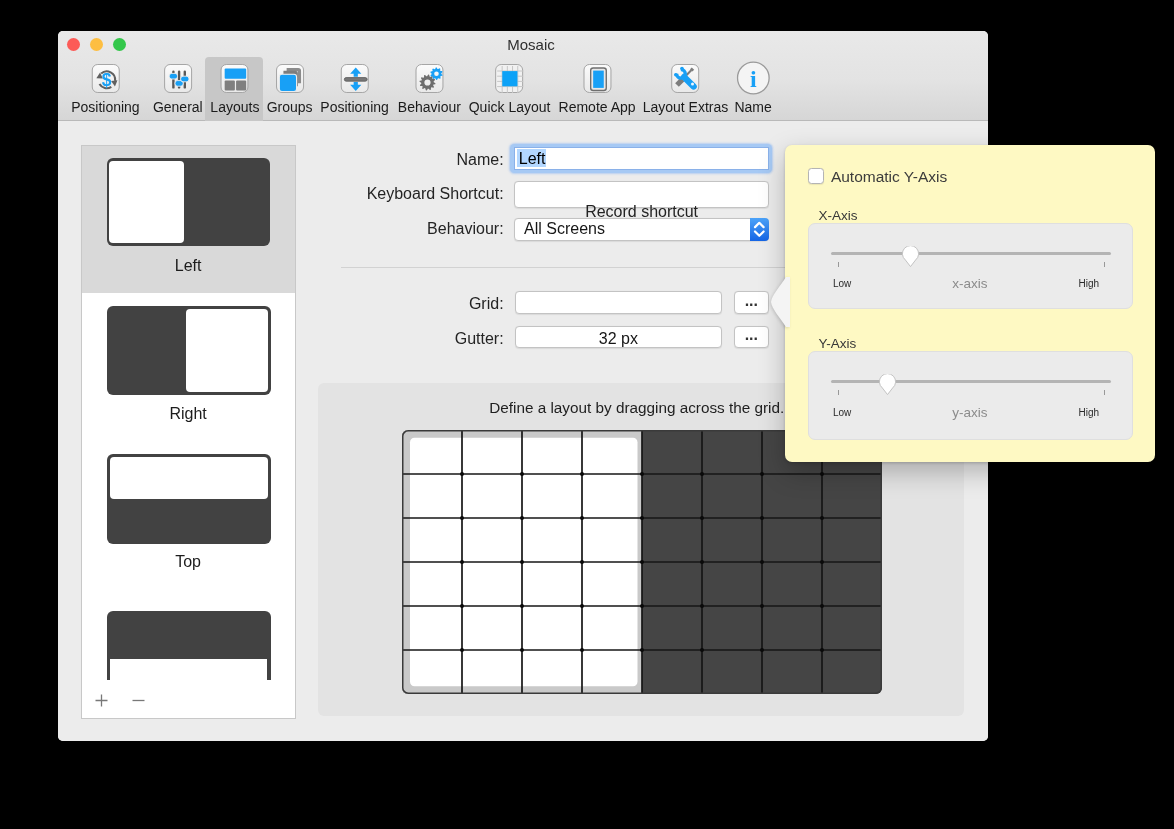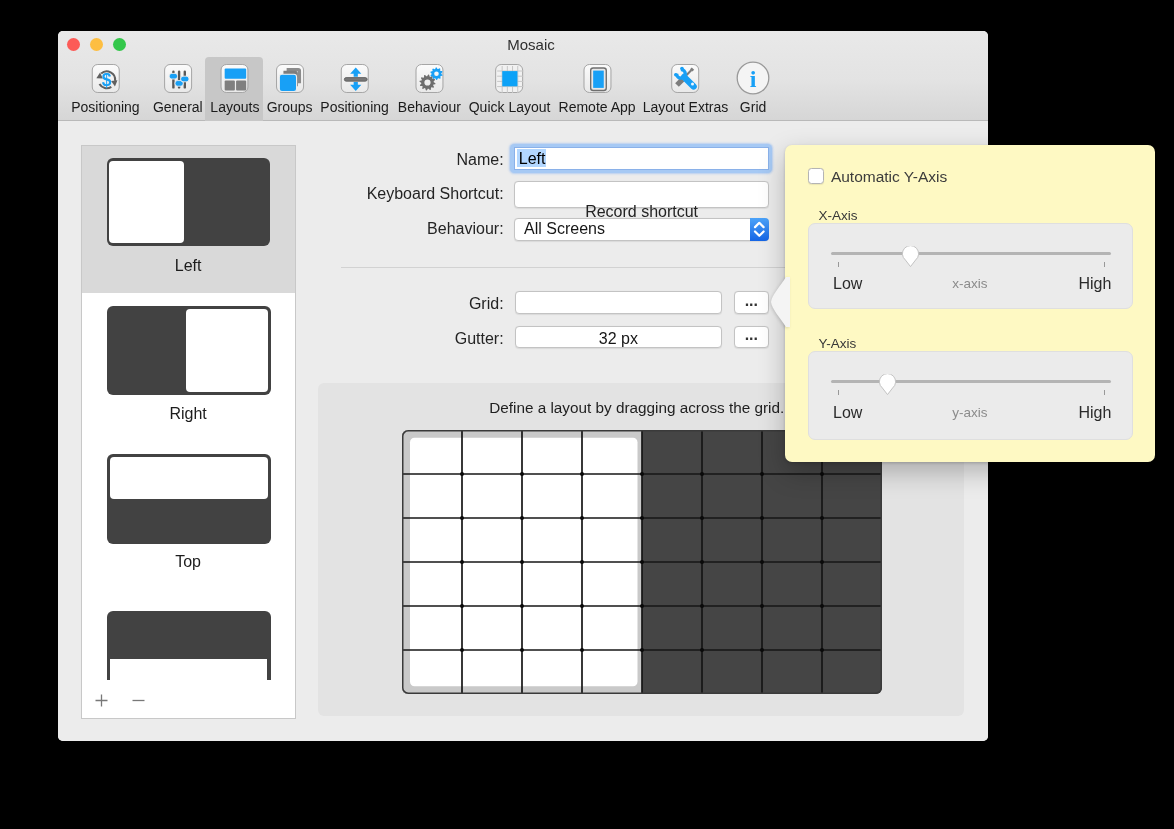--- a/index.html
+++ b/index.html
@@ -19,21 +19,21 @@
 .thumbw { position:absolute; background:#fff; border-radius:4px; }
 .slab { position:absolute; font-size:16px; color:#1c1c1c; text-align:center; width:100%; line-height:19px; }
 .flab { position:absolute; font-size:16px; color:#242424; text-align:right; width:200px; line-height:19px; }
 .field { position:absolute; background:#fff; border:1px solid #c3c3c3; border-radius:4px; box-shadow:0 0.5px 1px rgba(0,0,0,0.08); }
 #panel { position:absolute; left:260.2px; top:260.6px; width:646.2px; height:333.9px; background:#e3e3e3; border-radius:6px; }
 #popover { position:absolute; left:785px; top:145px; width:370px; height:317px; background:#fef9c3; border-radius:7px; box-shadow:0 10px 26px rgba(0,0,0,0.25), 0 1px 3px rgba(0,0,0,0.18); }
 #poparrow { position:absolute; left:-14px; top:132px; width:19px; height:50px; filter:drop-shadow(-1px 1px 1.5px rgba(0,0,0,0.14)); }
 .gbox { position:absolute; left:23px; width:325px; background:#ebebeb; border:1px solid #dfdfdf; border-radius:7px; }
 .track { position:absolute; left:23px; width:280px; height:3px; background:#b4b4b4; border-radius:2px; }
 .tick { position:absolute; width:1.5px; height:5px; background:#989898; }
-.sl-lab { position:absolute; font-size:16px; color:#2a2a2a; line-height:16px; }
+.sl-lab { position:absolute; font-size:10px; color:#2a2a2a; line-height:16px; }
 .sl-mid { position:absolute; font-size:13.5px; color:#8b8b8b; text-align:center; width:100%; line-height:16px; }
 .thumbh { position:absolute; width:17px; height:22px; }
 </style>
 </head>
 <body>
 <div id="win">
   <div id="tbar">
     <div class="tl" style="left:9px;background:#fc5b57;"></div>
     <div class="tl" style="left:32px;background:#fdbe41;"></div>
     <div class="tl" style="left:55px;background:#34c74b;"></div>
@@ -125,21 +125,21 @@
         <path d="M11.9,11.9 L21.4,21.4" stroke="#18a0f6" stroke-width="6.4" stroke-linecap="round" fill="none"></path>
         <circle cx="20.3" cy="19.0" r="1.5" fill="#eef7ff"></circle>
       </svg></div>
       <div class="tlab">Layout Extras</div>
     </div>
     <div class="titem" style="left:695.1px;">
       <svg width="34" height="34" viewBox="0 0 34 34" style="display:block;margin:-3px auto 0;">
         <circle cx="17" cy="17" r="15.8" fill="#f4f4f4" stroke="#9a9a9a" stroke-width="1.3"></circle>
         <text x="17" y="26" font-size="24" font-weight="bold" font-family="Liberation Serif, serif" fill="#18a0f6" text-anchor="middle">i</text>
       </svg>
-      <div class="tlab" style="margin-top:5.3px;">Grid</div>
+      <div class="tlab" style="margin-top:5.3px;">Name</div>
     </div>
   </div>
   <div id="content">
     <div id="sidebar">
       <div id="selrow"></div>
       <div class="thumb" style="left:25px;top:12px;width:163px;height:88px;"></div>
       <div class="thumbw" style="left:27.5px;top:15px;width:75px;height:82px;"></div>
       <div class="slab" style="top:110.6px;">Left</div>
       <div class="thumb" style="left:25px;top:160px;width:164px;height:89px;"></div>
       <div class="thumbw" style="left:104px;top:163px;width:82px;height:83px;"></div>

